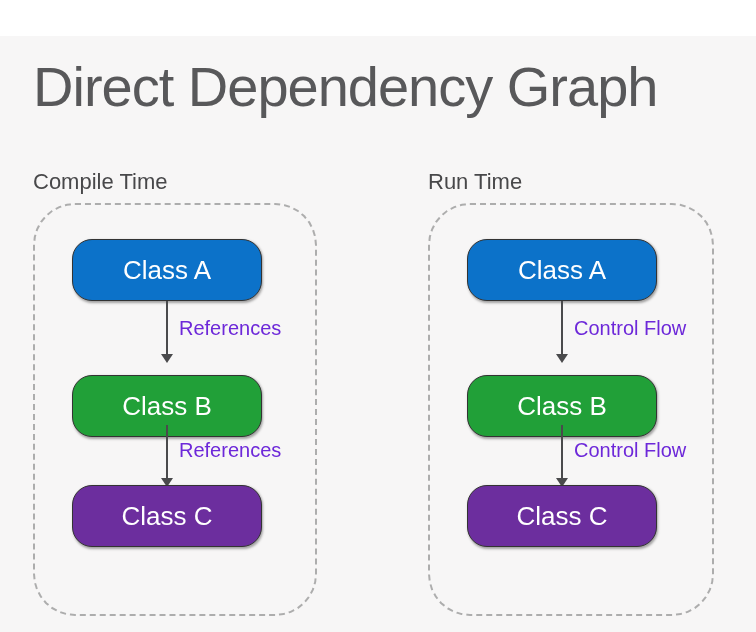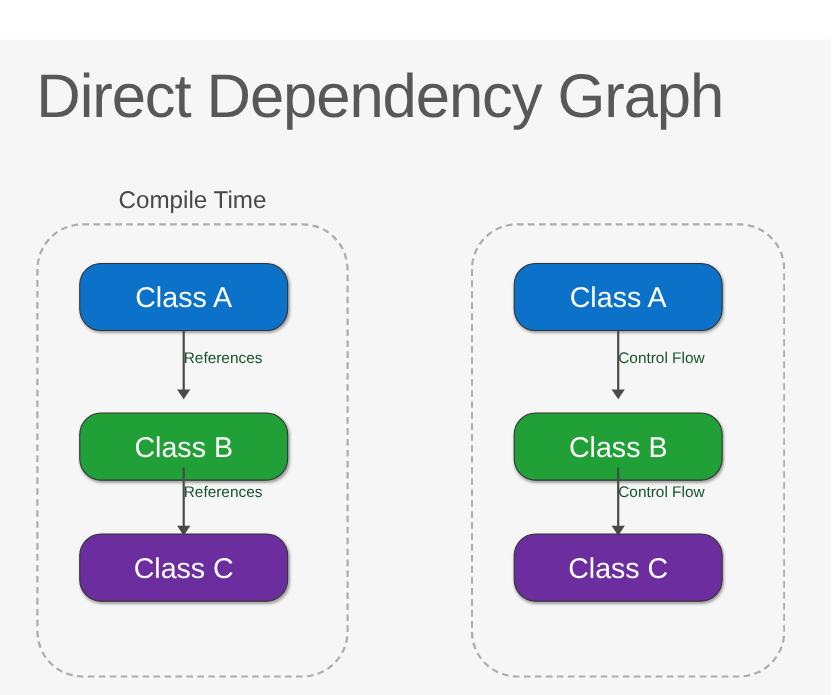--- a/index.html
+++ b/index.html
@@ -12,51 +12,51 @@
     font-size:56px;font-weight:300;letter-spacing:-1px;color:#58585A;
   }
   .panel{
     position:absolute;top:167px;height:413px;box-sizing:border-box;
     border:2px dashed #ADADAD;border-radius:42px;
   }
   .panel-left{left:33px;width:284px;}
   .panel-right{left:428px;width:286px;}
   .panel-title{
     position:absolute;top:133px;font-size:22px;color:#48484A;
-    text-align:center;
   }
   .pt-left{left:33px;width:284px;}
   .pt-right{left:428px;width:286px;}
   .node{
     position:absolute;left:37px;width:190px;height:62px;box-sizing:border-box;
     border:1px solid #333333;border-radius:20px;
     box-shadow:1px 1.5px 2.5px rgba(0,0,0,0.35);
     color:#FFFFFF;font-size:26px;
     display:flex;align-items:center;justify-content:center;
   }
   .n1{top:34px}.n2{top:170px}.n3{top:280px}
   .arrow-line{position:absolute;left:131px;width:2px;background:#4A4A4C;}
   .al-1{top:96px;height:54px}.al-2{top:220px;height:54px}
   .arrow-head{
     position:absolute;left:126px;width:0;height:0;
     border-left:6px solid transparent;border-right:6px solid transparent;
     border-top:9px solid #4A4A4C;
   }
   .ah-1{top:149px}.ah-2{top:273px}
-  .edge-label{position:absolute;left:132px;font-size:14px;color:#14532d;white-space:nowrap;}
+  .edge-label{position:absolute;left:144px;font-size:20px;color:#6d28d9;white-space:nowrap;}
   .el-1{top:112px}.el-2{top:234px}
 </style>
 </head>
 <body>
 
 <div class="stage">
 
   <h1 class="title">Direct Dependency Graph</h1>
 
   <div class="panel-title pt-left">Compile Time</div>
+  <div class="panel-title pt-right">Run Time</div>
 
   <div class="panel panel-left">
     <div class="node n1" style="background: rgb(12, 114, 201);">
       <span>Class A</span>
     </div>
 
     <div class="arrow-line al-1"></div>
     <div class="arrow-head ah-1"></div>
     <div class="edge-label el-1">References</div>
 

